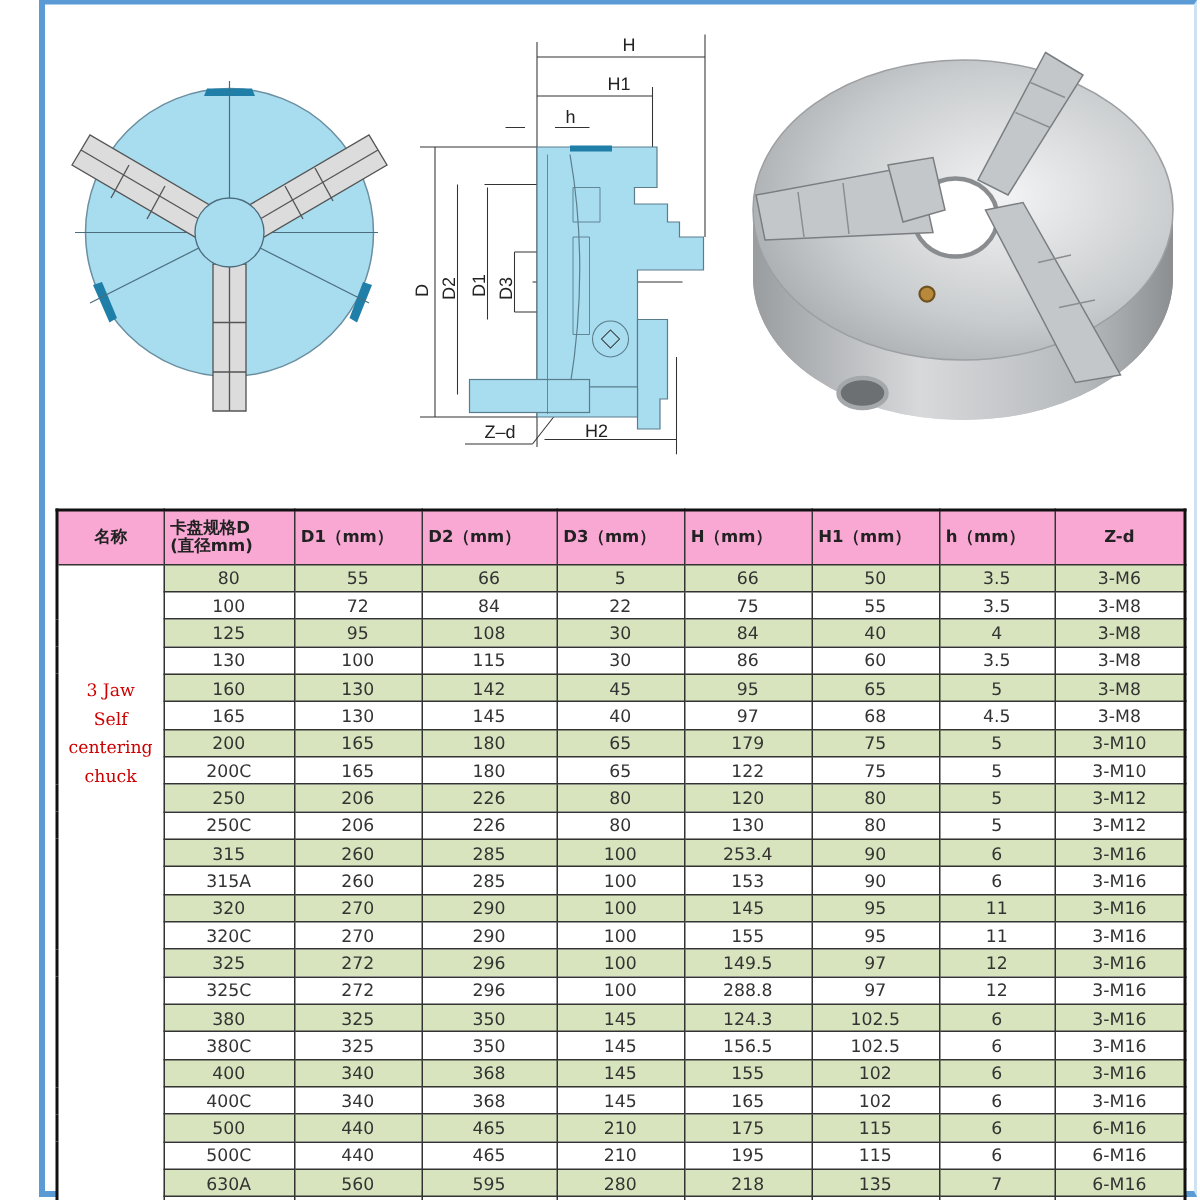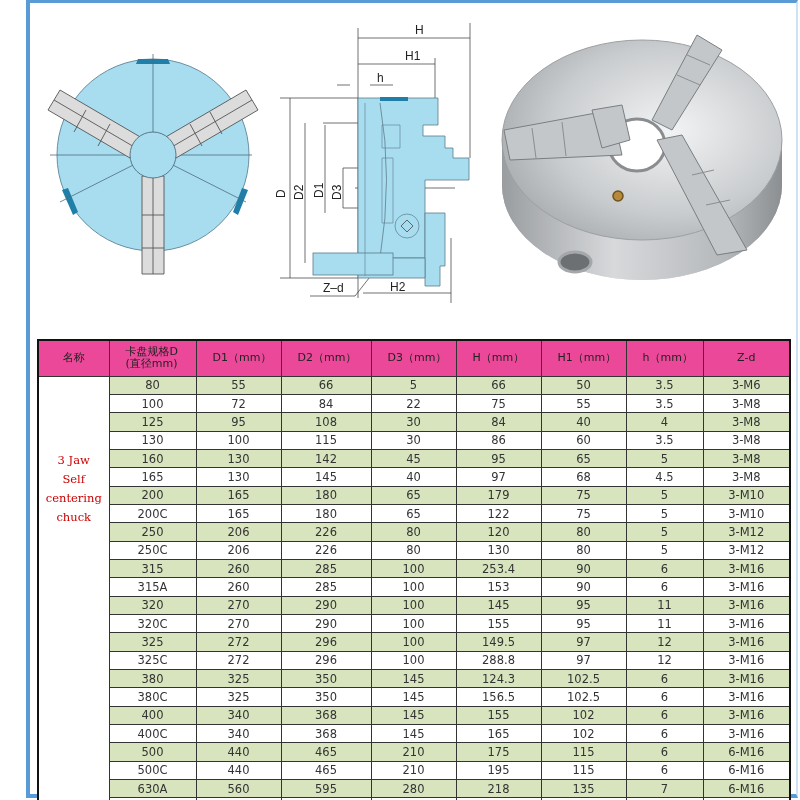--- a/index.html
+++ b/index.html
@@ -27,24 +27,24 @@
   .spec-table {
     position: absolute; left: 37px; top: 339px; width: 752px;
     border-collapse: collapse; table-layout: fixed;
     border: 2px solid #111;
   }
   .spec-table th, .spec-table td {
     border: 1px solid #333; text-align: center; vertical-align: middle;
     font-family: "DejaVu Sans", sans-serif; color: #333;
   }
   .spec-table th {
-    background: #ec4899; height: 36px; font-size: 11px; font-weight: normal;
+    background: #f9a8d4; height: 36px; font-size: 11px; font-weight: bold;
     color: #222; line-height: 1.15; padding: 0 3px;
   }
-  .spec-table th.left { text-align: left; padding-left: 16px; }
+  .spec-table th.left { text-align: left; padding-left: 4px; }
   .spec-table td { height: 18.35px; font-size: 11.5px; line-height: 16px; padding: 0; }
   .spec-table tr.alt td.v { background: #d8e4bc; }
   .spec-table tr td.v { background: #ffffff; }
   .spec-table tr.alt td.v { background: #d7e4bd; }
 
   .name-cell {
     background: #ffffff !important; vertical-align: top !important;
     border-left: 2px solid #111 !important;
   }
   .name-text {

